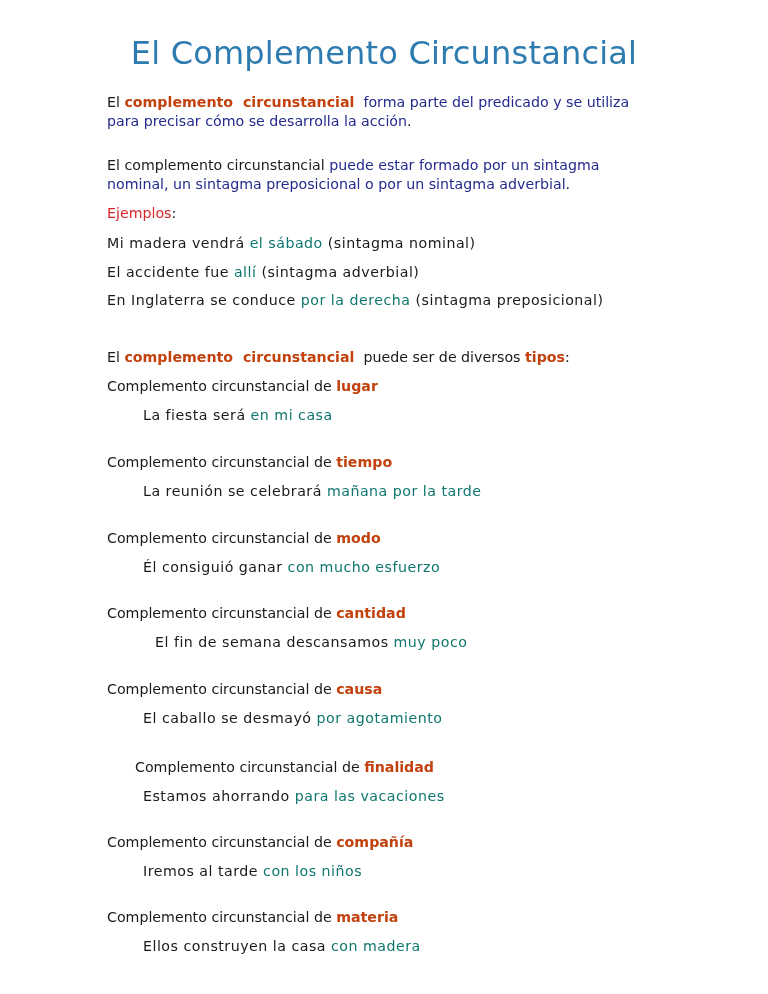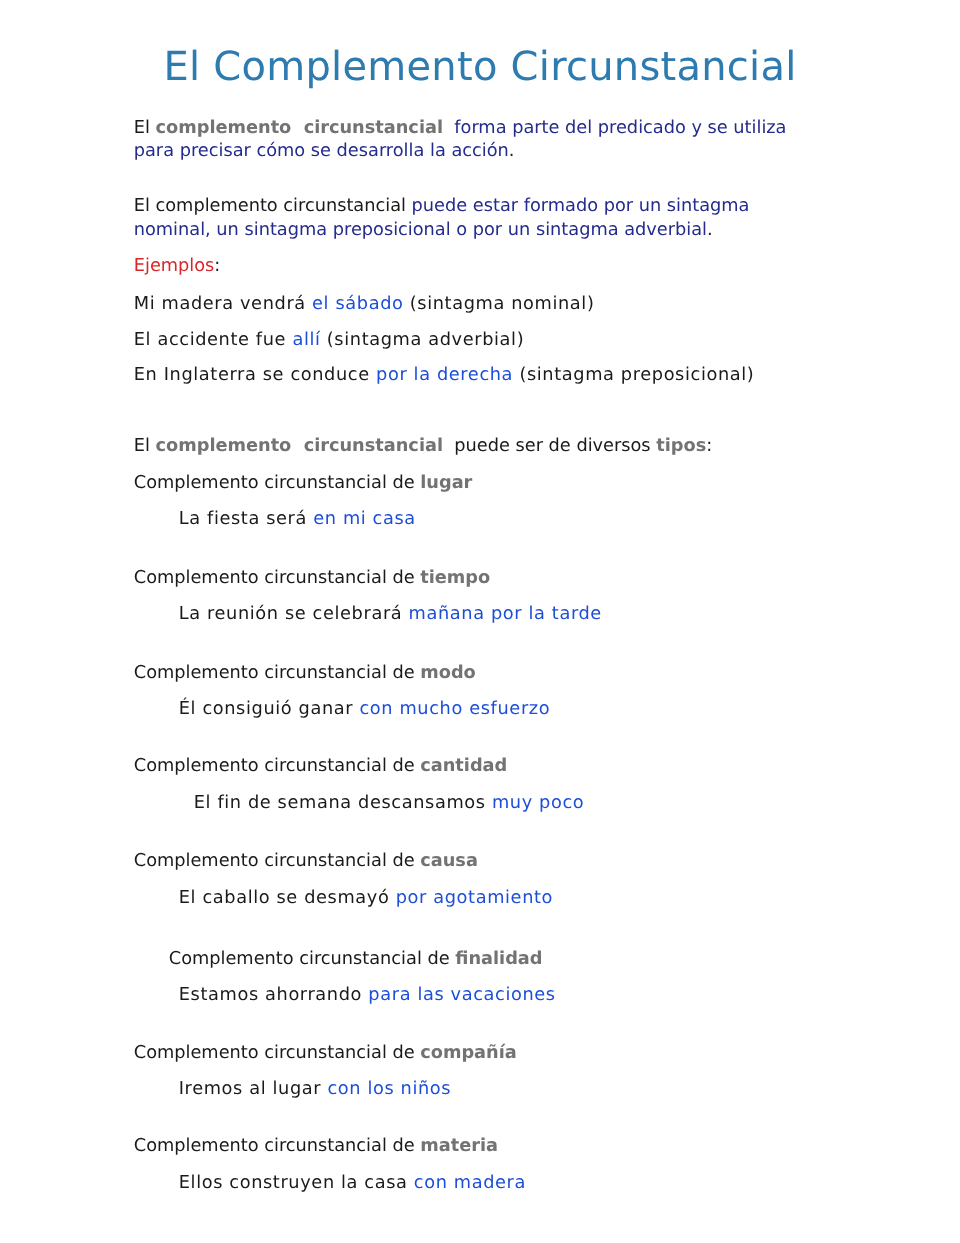--- a/index.html
+++ b/index.html
@@ -4,23 +4,23 @@
   <style>
     html, body { margin: 0; padding: 0; background: #ffffff; }
     body { width: 768px; height: 994px; position: relative; overflow: hidden;
            font-family: "DejaVu Sans", sans-serif; color: #1a1a1a; }
     .page { position: absolute; left: 107px; top: 0; width: 580px; }
     .title { position: absolute; left: 0; top: 34px; width: 554px; text-align: center;
              font-size: 32px; color: #2e7bb0; font-family: "DejaVu Sans", sans-serif; letter-spacing: 0.2px; }
     .line { position: absolute; left: 0; font-size: 14.2px; white-space: nowrap; line-height: 20px; }
     .indent { left: 36px; }
     .navy { color: #242b8c; }
-    .bold-blue { color: #737373; font-weight: bold; }
+    .bold-blue { color: #c2410c; font-weight: bold; }
     .red { color: #d9262a; }
-    .green { color: #1d4ed8; }
+    .green { color: #0f766e; }
     .spaced { letter-spacing: 0.5px; }
   </style>
 </head>
 <body>
 
 <div class="page">
 
   <div class="title">El Complemento Circunstancial</div>
 
   <div class="line" style="top:92px;">
@@ -94,21 +94,21 @@
     <span>Complemento circunstancial de </span><span class="bold-blue">finalidad</span>
   </div>
   <div class="line indent spaced" style="top:786px;">
     <span>Estamos ahorrando </span><span class="green">para las vacaciones</span>
   </div>
 
   <div class="line" style="top:832px;">
     <span>Complemento circunstancial de </span><span class="bold-blue">compañía</span>
   </div>
   <div class="line indent spaced" style="top:861px;">
-    <span>Iremos al lugar </span><span class="green">con los niños</span>
+    <span>Iremos al tarde </span><span class="green">con los niños</span>
   </div>
 
   <div class="line" style="top:907px;">
     <span>Complemento circunstancial de </span><span class="bold-blue">materia</span>
   </div>
   <div class="line indent spaced" style="top:936px;">
     <span>Ellos construyen la casa </span><span class="green">con madera</span>
   </div>
 
 </div>

